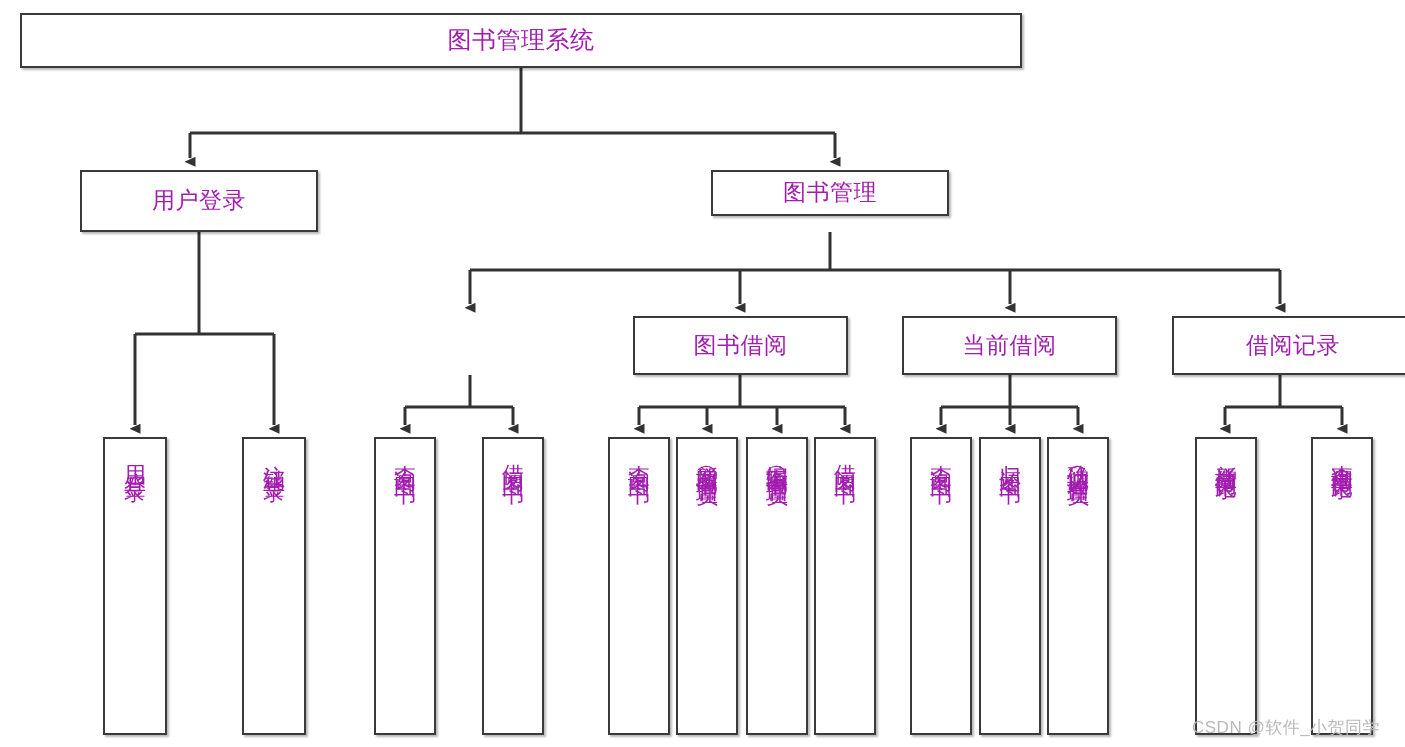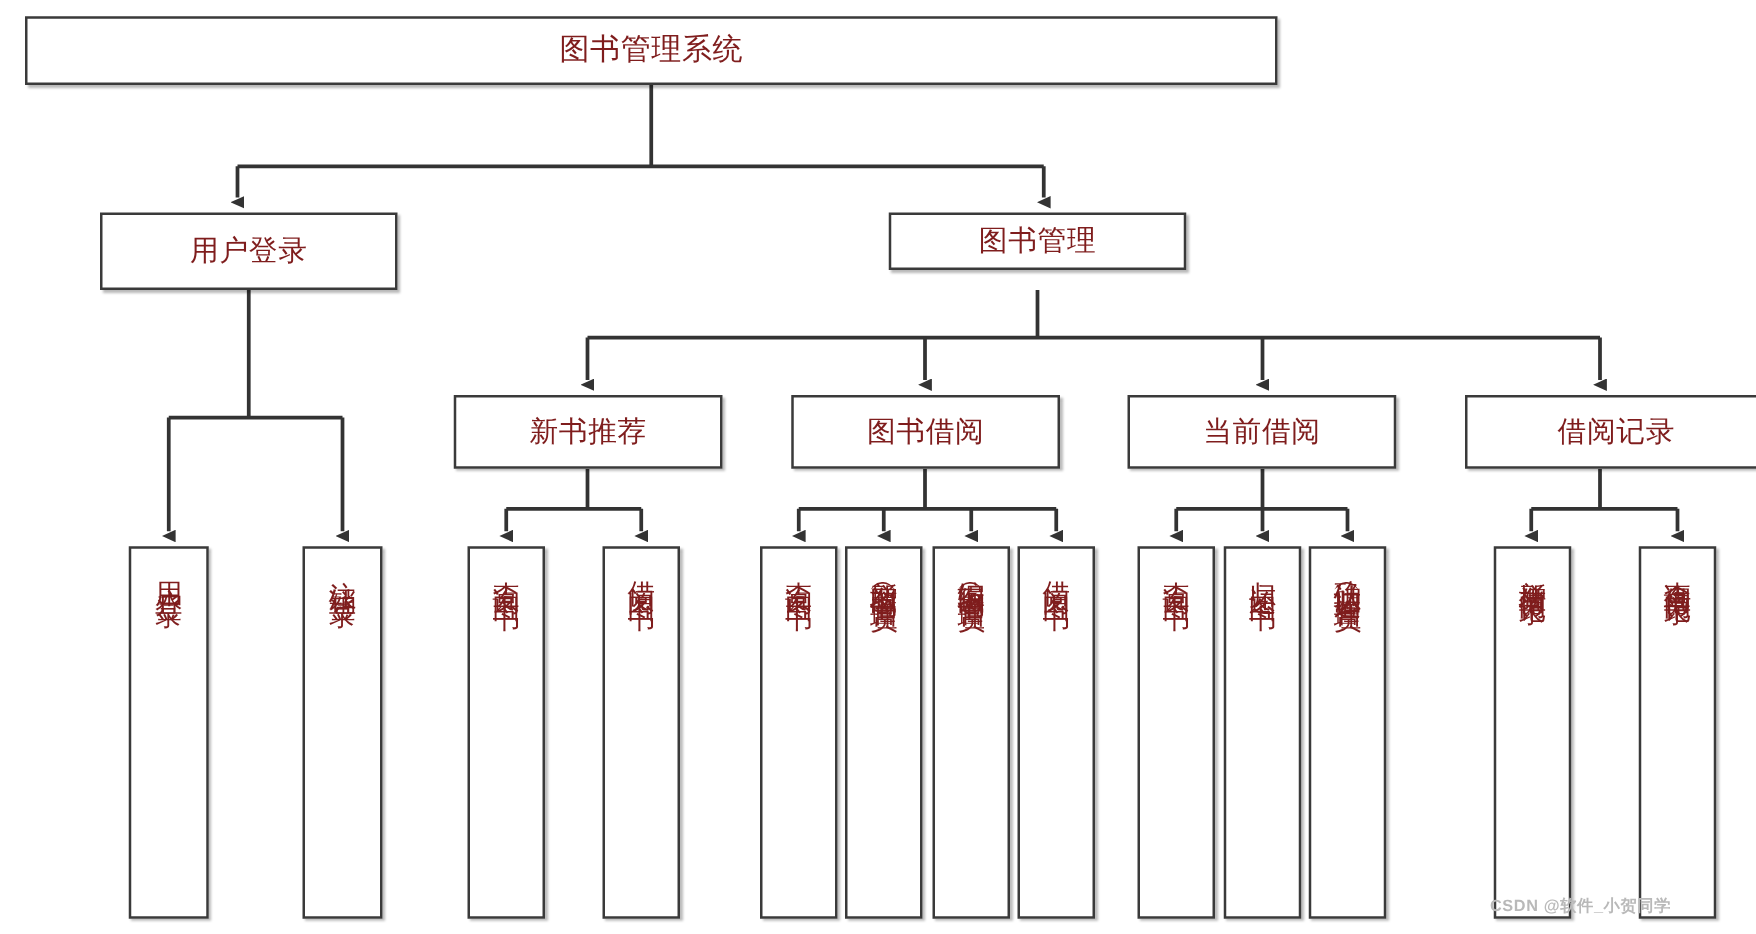--- a/index.html
+++ b/index.html
@@ -27,21 +27,21 @@
   }
   .node {
     position: absolute;
     box-sizing: border-box;
     background: #ffffff;
     border: 2px solid #3a3a3a;
     box-shadow: 2px 2px 2px rgba(0,0,0,0.28);
     display: flex;
     align-items: center;
     justify-content: center;
-    color: #7f1d1d;
+    color: #a21caf;
   }
   .node .label {
     display: block;
     text-align: center;
     line-height: 1.12;
     white-space: pre;
   }
   
   .node.horiz .label {
     font-size: 23px;
@@ -62,25 +62,24 @@
     font-size: 22px;
     line-height: 1.0;
     letter-spacing: 6px;
     white-space: nowrap;
   }
   .node.vert.tall .label {
     letter-spacing: 3px;
   }
   .watermark {
     position: absolute;
-    font-size: 13px;
+    font-size: 17px;
     color: #b9b9b9;
     white-space: nowrap;
     letter-spacing: 0.5px;
-    font-weight: bold;
   }
 </style>
 </head>
 <body>
 
 <div id="canvas">
 
   <svg id="edges" viewBox="0 0 1405 747" width="1405" height="747">
     <defs>
       <marker id="arrow" markerWidth="10" markerHeight="11" refX="1.2" refY="5.5" orient="auto" markerUnits="userSpaceOnUse">
@@ -135,23 +134,20 @@
     <span class="label">图书管理系统</span>
   </div>
 
   <div class="node horiz" style="left:80px; top:170px; width:238px; height:62px;">
     <span class="label">用户登录</span>
   </div>
   <div class="node horiz" style="left:711px; top:170px; width:238px; height:46px;">
     <span class="label">图书管理</span>
   </div>
 
-  <div class="node horiz" style="left:363px; top:316px; width:215px; height:59px;">
-    <span class="label">新书推荐</span>
-  </div>
   <div class="node horiz" style="left:633px; top:316px; width:215px; height:59px;">
     <span class="label">图书借阅</span>
   </div>
   <div class="node horiz" style="left:902px; top:316px; width:215px; height:59px;">
     <span class="label">当前借阅</span>
   </div>
   <div class="node horiz" style="left:1172px; top:316px; width:242px; height:59px;">
     <span class="label">借阅记录</span>
   </div>
 

